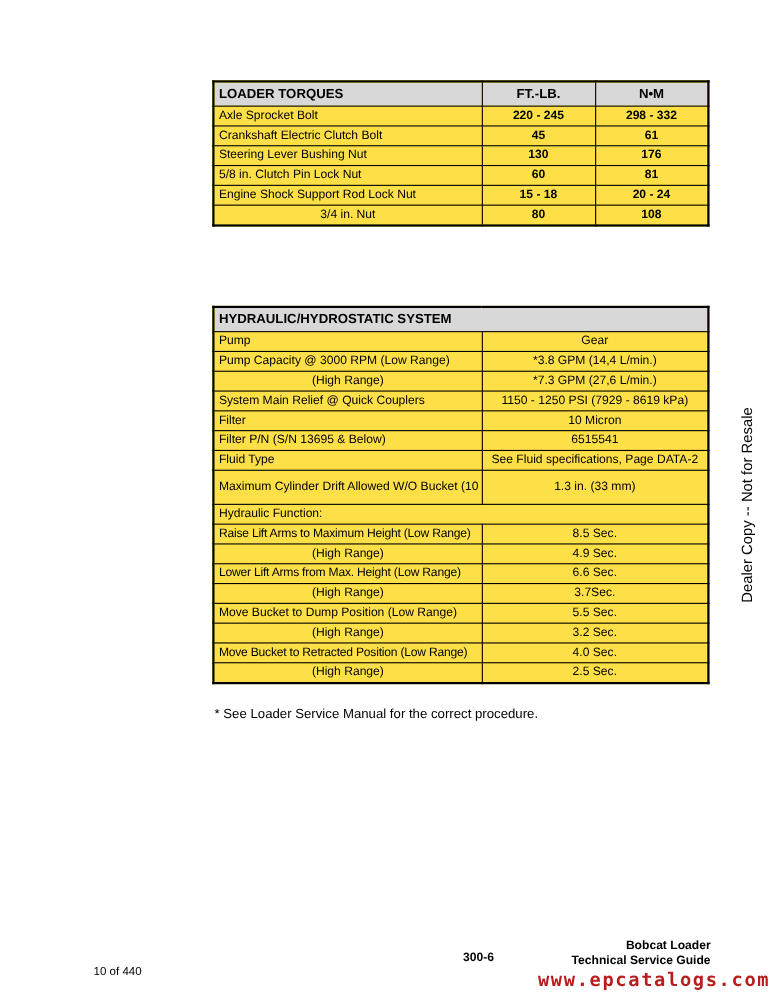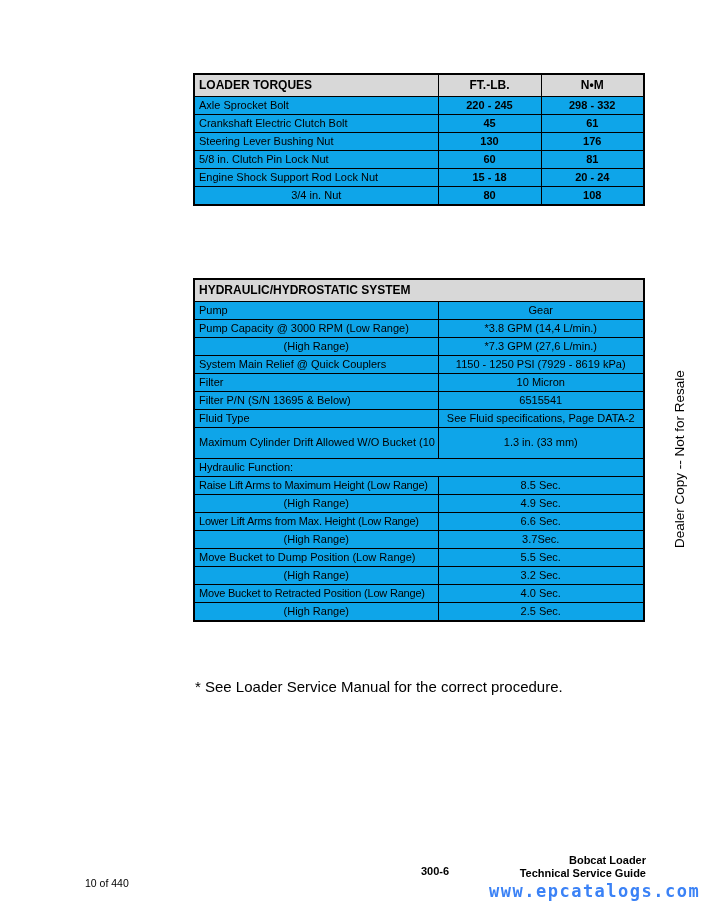--- a/index.html
+++ b/index.html
@@ -2,21 +2,21 @@
 <html><head>
 <meta charset="utf-8">
 <style>
   * { margin:0; padding:0; box-sizing:border-box; }
   html,body { width:704px; height:911px; background:#ffffff;
               font-family:"Liberation Sans", sans-serif; color:#000; }
   body { position:relative; overflow:hidden; }
 
   
   table.spec { position:absolute; border-collapse:collapse; table-layout:fixed;
-               border:2px solid #000; background:#0ea5e9; }
+               border:2px solid #000; background:#fde047; }
   table.spec th, table.spec td { border:1px solid #000; font-size:11px;
                line-height:13px; padding:2px 4px; vertical-align:middle;
                overflow:hidden; white-space:nowrap; }
   table.spec th { background:#d8d8d8; font-size:12px; font-weight:bold;
                text-align:center; height:22px; }
   table.spec th.left { text-align:left; }
   td.lbl { text-align:left; }
   td.val { text-align:center;font-weight:bold; }
   td.vleft { text-align:center; }
   td.right { text-align:center; }
@@ -26,33 +26,33 @@
   td.indent { padding-left:9px; }
 
   #torque-table { left:193px; top:73px; width:450px; }
   #torque-table td { height:18px; }
 
   #hydraulic-table { left:193px; top:278px; width:450px; }
   #hydraulic-table td { height:18px;margin-left:40px; }
   #hydraulic-table tr.tall td { height:31px; }
 
   
-  .footnote { position:absolute; left:195px; top:678px; font-size:15px; }
+  .footnote { position:absolute; left:195px; top:642px; font-size:12px; }
 
   .watermark { position:absolute; left:672px; top:356px; height:192px;
                writing-mode:vertical-rl; transform:rotate(180deg);
                font-size:13.5px; white-space:nowrap; }
 
   .footer-pageof   { position:absolute; left:85px;  top:877px; font-size:10.5px; }
   .footer-pagenum  { position:absolute; left:421px; top:865px; font-size:11px; font-weight:bold; }
   .footer-titles   { position:absolute; right:58px; top:854px; font-size:11px;
                      font-weight:bold; text-align:right; line-height:13px; }
   .footer-site     { position:absolute; left:489px; top:881px;
                      font-family:"DejaVu Sans Mono", monospace; font-weight:bold;
-                     font-size:17px; letter-spacing:1.5px; color:#3b82f6; }
+                     font-size:17px; letter-spacing:1.5px; color:#b91c1c; }
 </style>
 </head>
 <body>
 
 <table class="spec" id="torque-table">
   <colgroup>
       <col style="width:244px">
       <col style="width:103px">
       <col style="width:103px">
     </colgroup>

